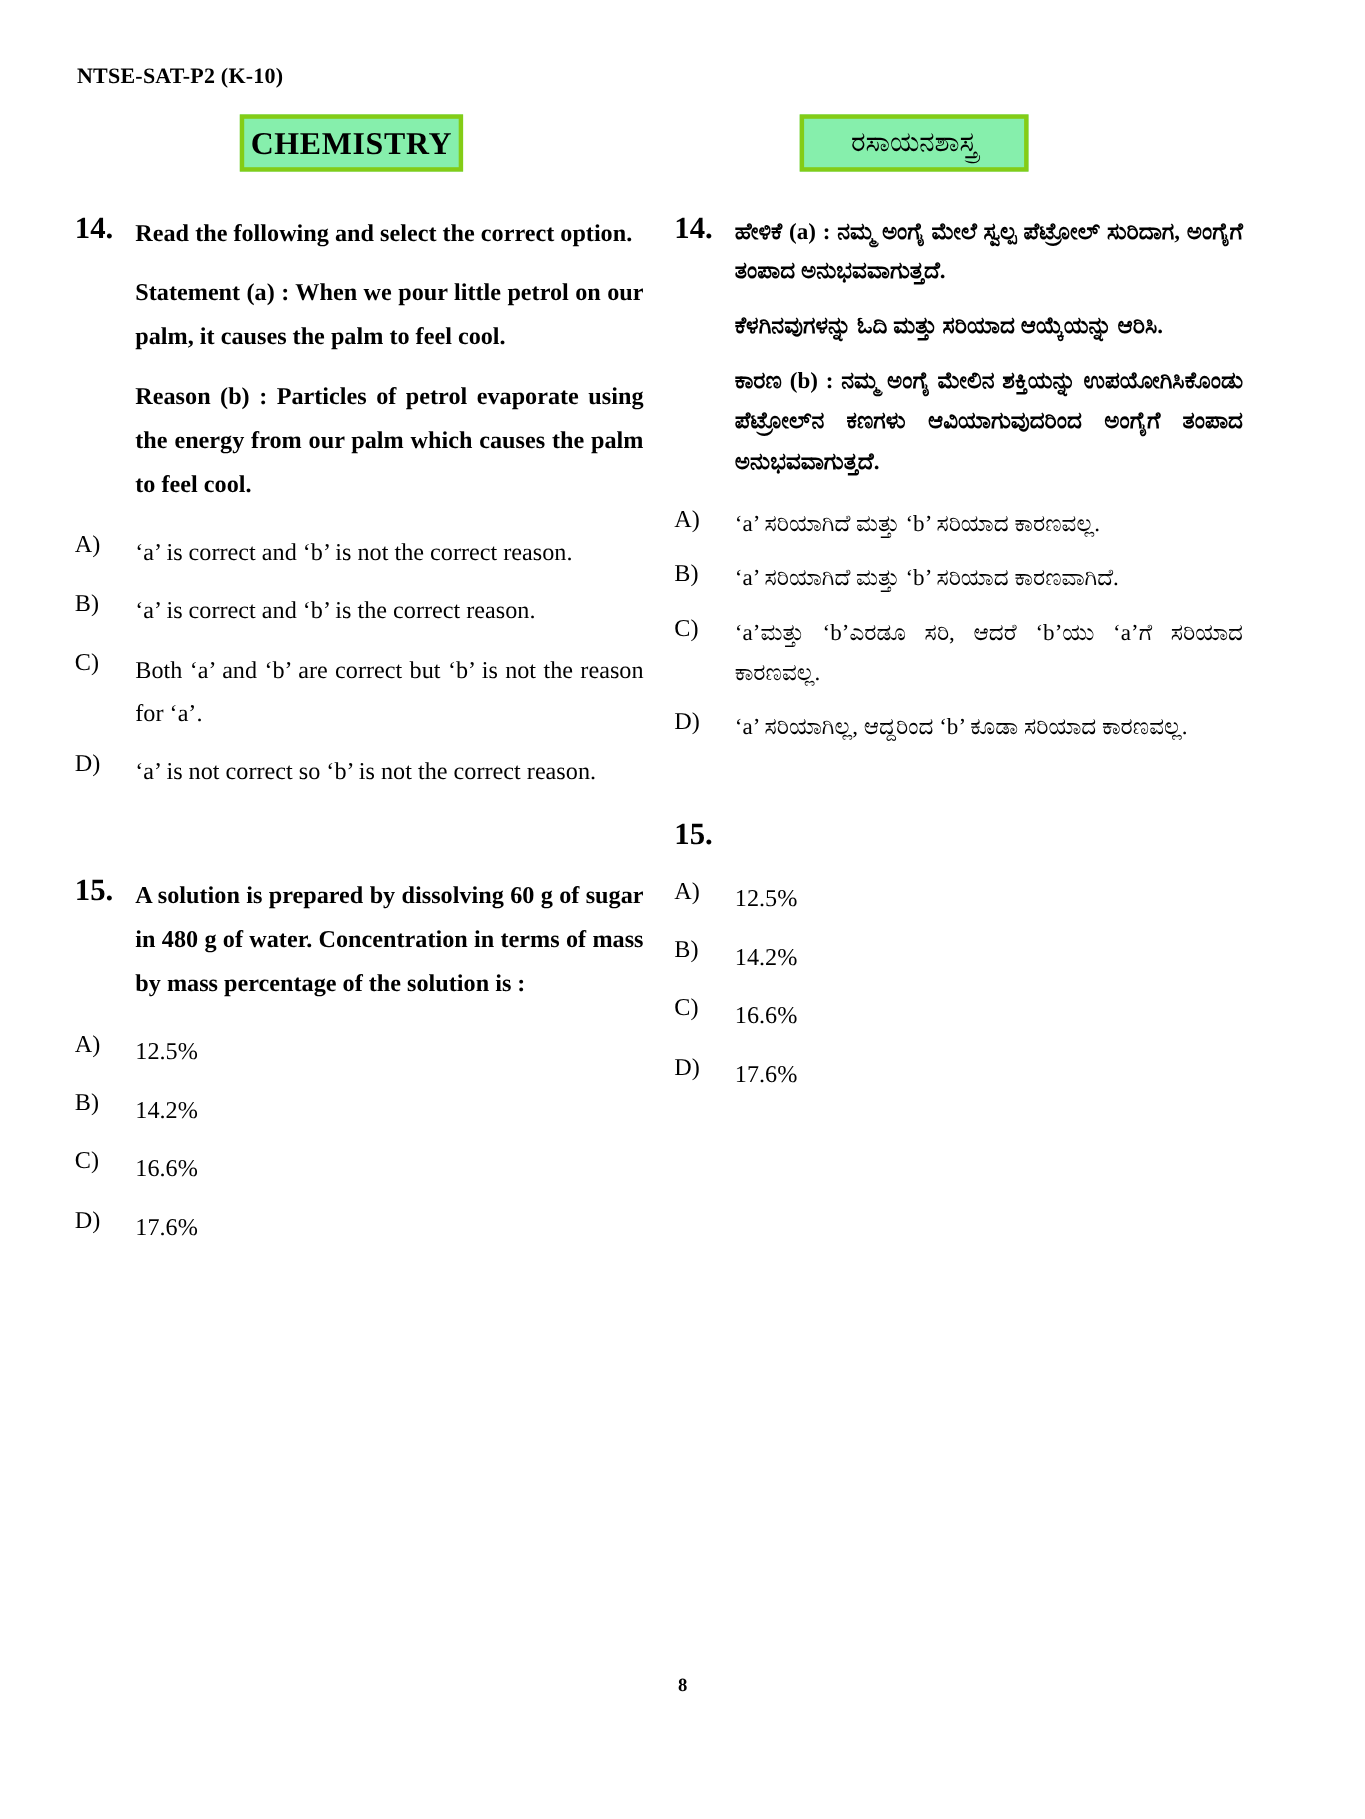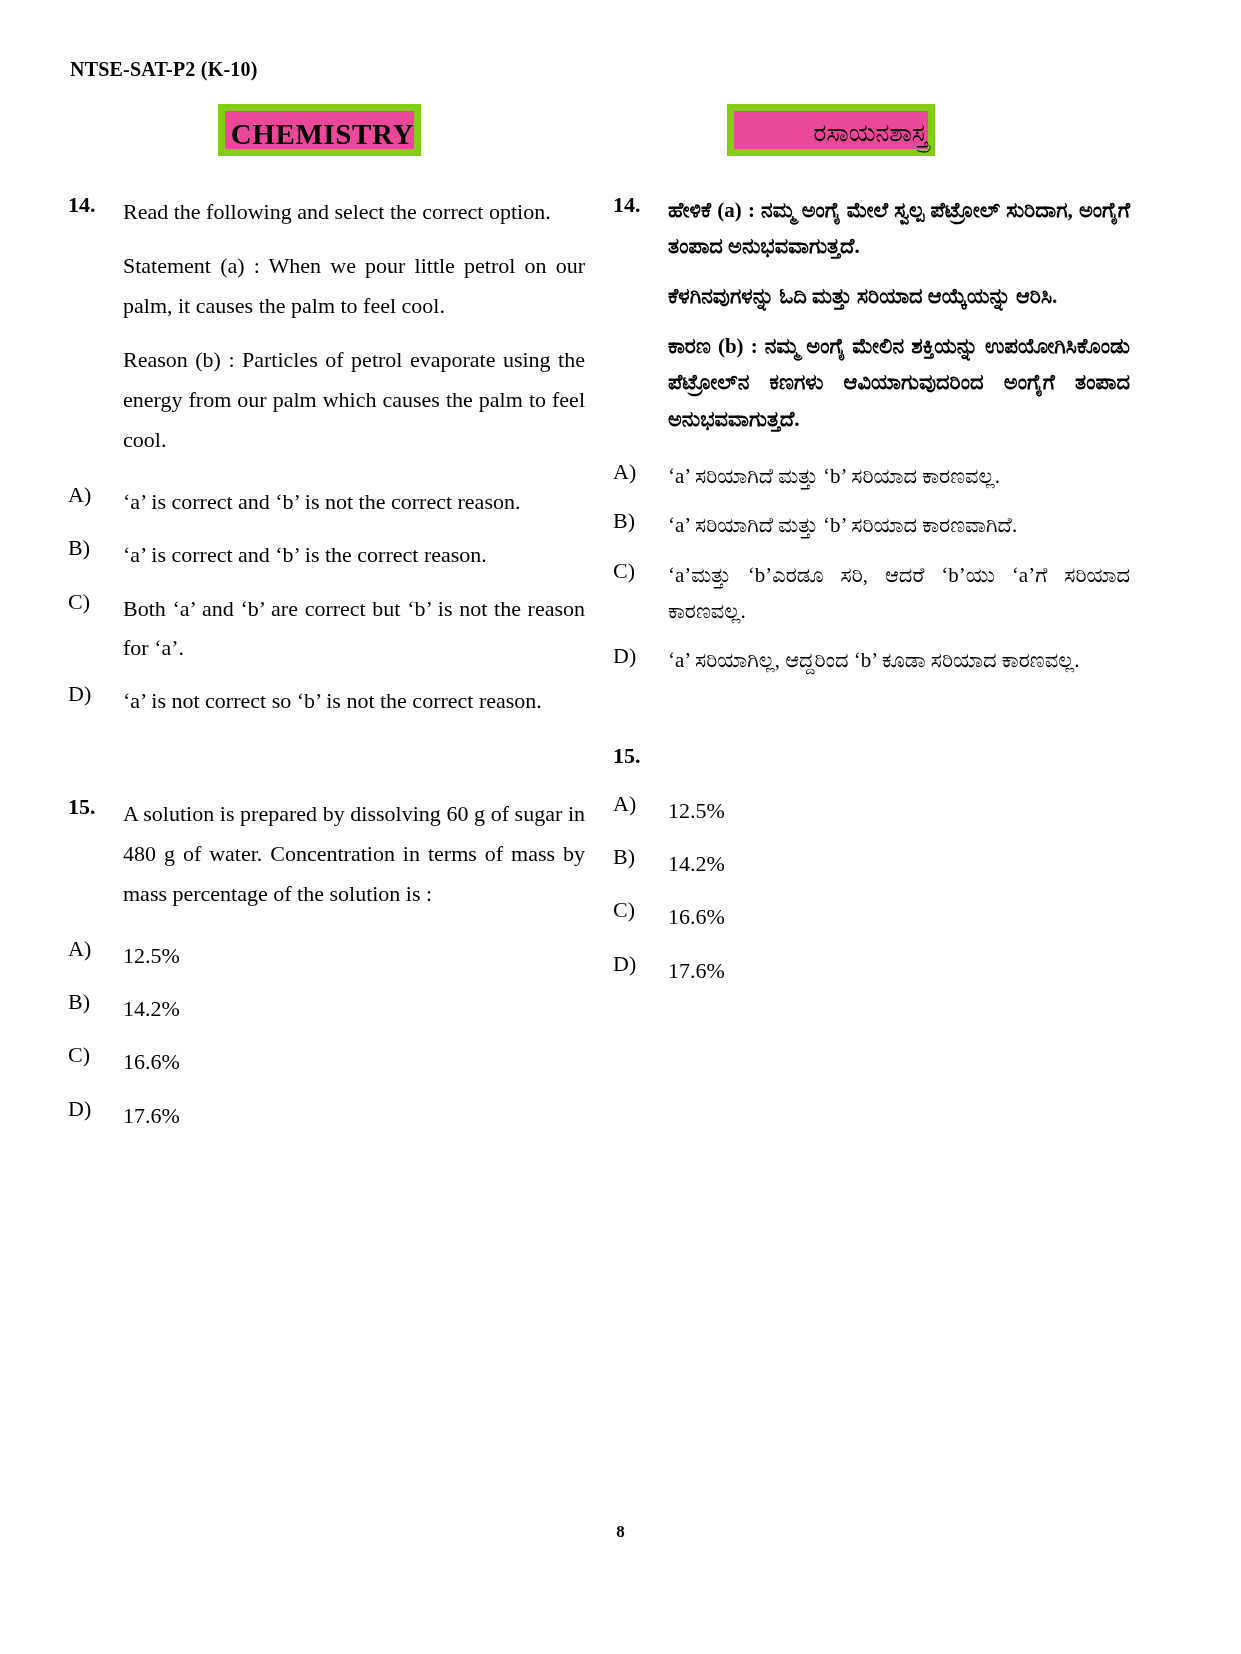--- a/index.html
+++ b/index.html
@@ -36,23 +36,23 @@
 
   .subject-row {
     position: absolute;
     left: 0;
     top: 100px;
     width: 1241px;
     height: 58px;
   }
   .subject-box {
     position: absolute;
-    border: 7px solid #84cc16;
-    background: #ec4899;
-    text-align: right;
+    border: 4px solid #84cc16;
+    background: #86efac;
+    text-align: center;
     box-sizing: border-box;
   }
   .subject-box.eng {
     left: 218px;
     top: 4px;
     width: 203px;
     height: 52px;
     line-height: 46px;
     font-size: 29px;
     font-weight: bold;
@@ -82,33 +82,33 @@
     position: relative;
     margin-bottom: 0;
   }
   .q-head {
     display: flex;
     align-items: flex-start;
   }
   .q-num {
     width: 58px;
     flex: 0 0 58px;
-    font-size: 22px;
+    font-size: 28px;
     font-weight: bold;
     text-align: left;
     padding-left: 3px;
     box-sizing: border-box;
   }
   .q-body {
     flex: 1 1 auto;
   }
 
   .stem {
     font-size: 22px;
-    font-weight: normal;
+    font-weight: bold;
     text-align: justify;
     text-align-last: left;
     line-height: 1.82;
     margin: 0 0 14px 0;
   }
   .stem.kn {
     font-weight: bold;
     font-size: 21px;
     line-height: 1.72;
   }

